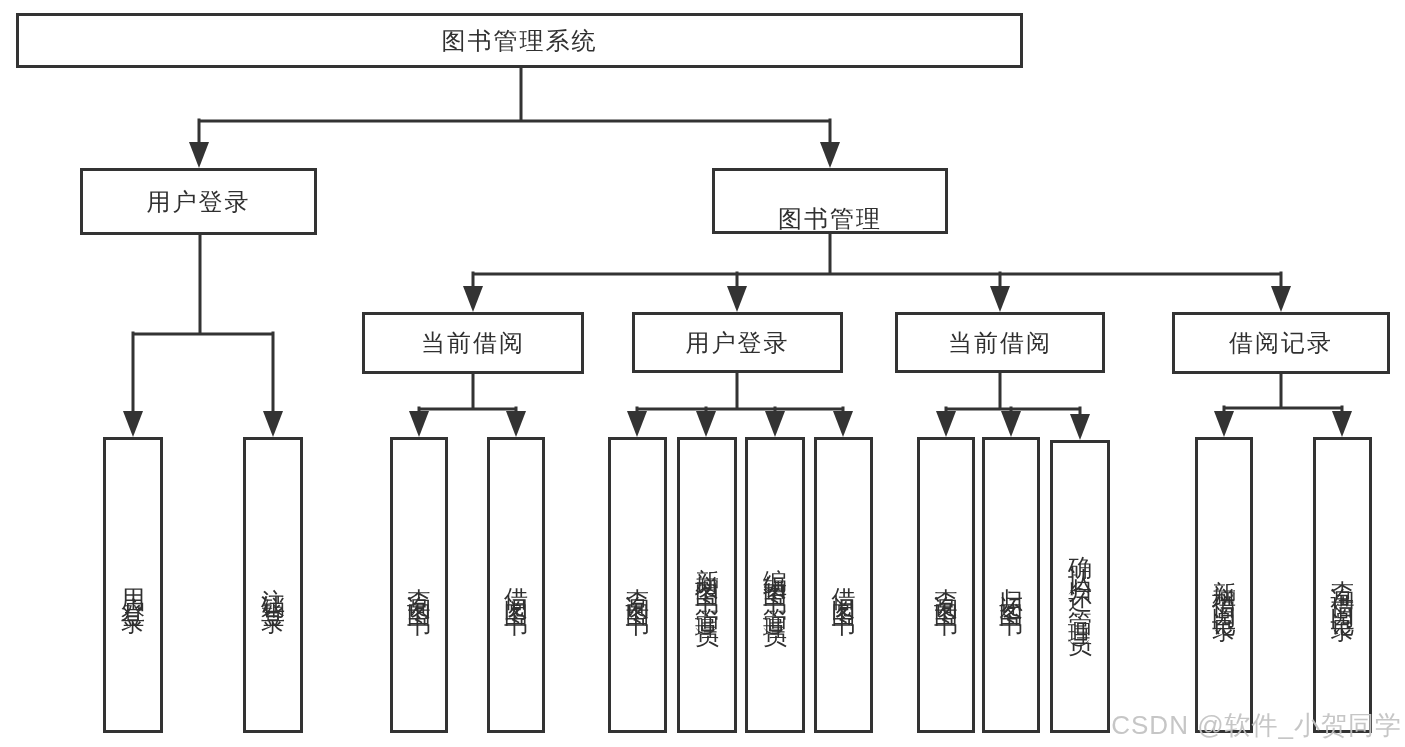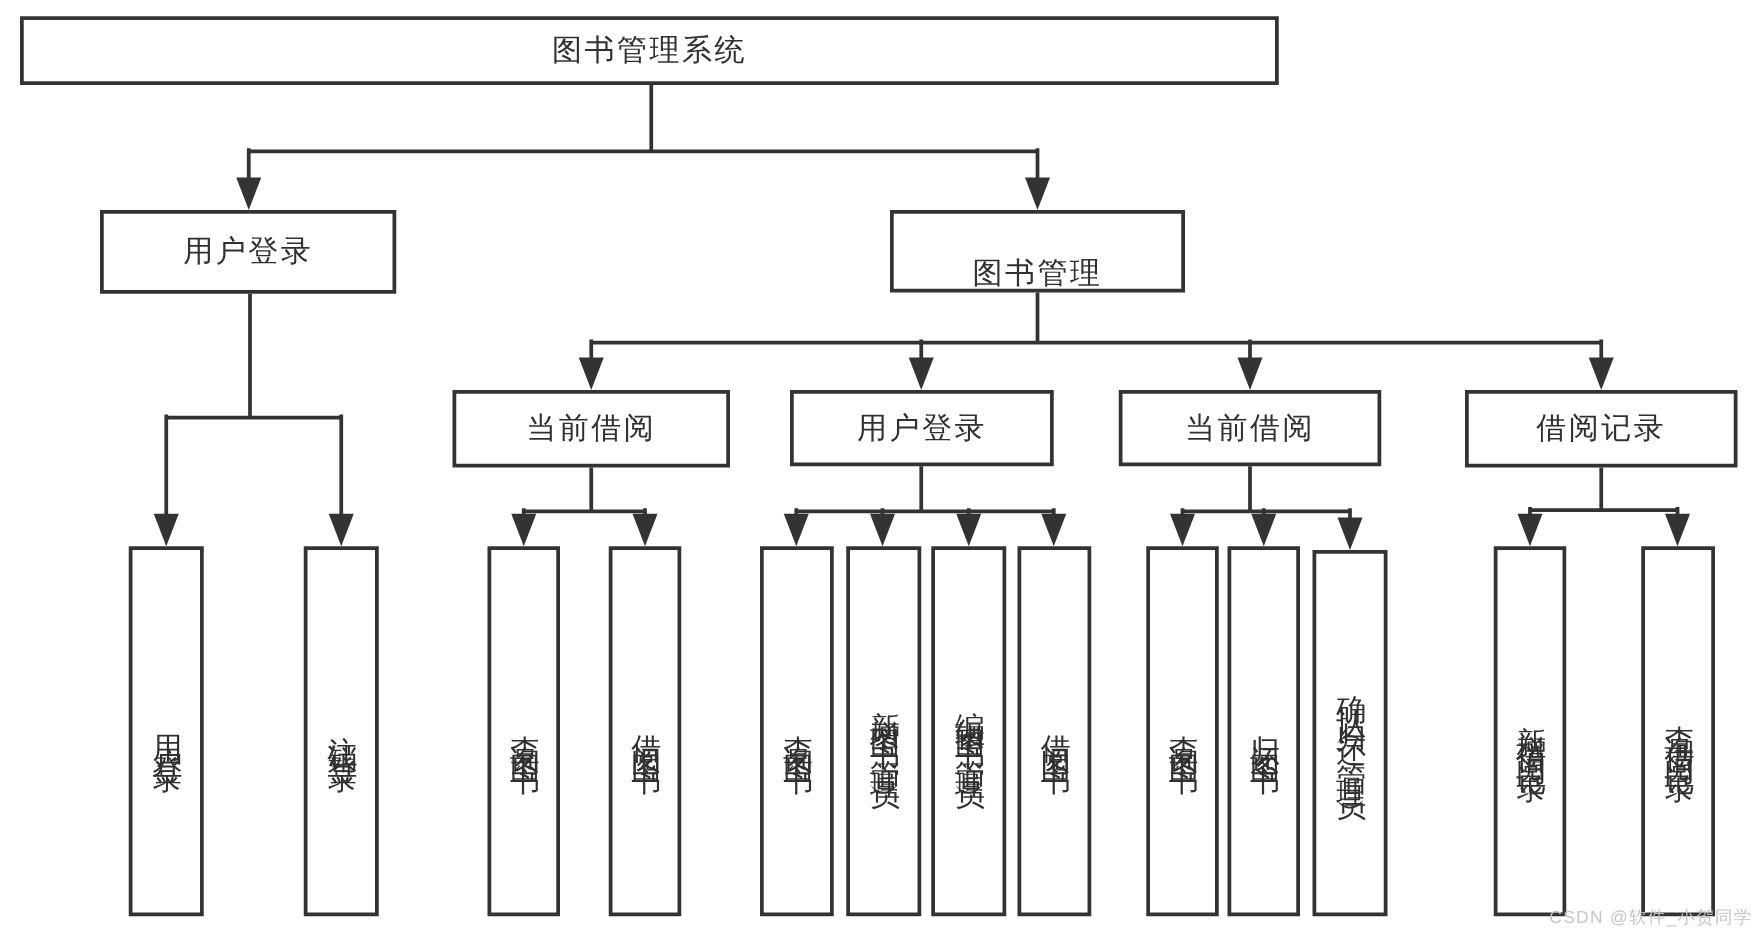--- a/index.html
+++ b/index.html
@@ -46,21 +46,21 @@
     line-height: 1;
     white-space: nowrap;
   }
   .vbox.wide-space .label {
     letter-spacing: 11px;
   }
   .watermark {
     position: absolute;
     right: 3px;
     bottom: 4px;
-    font-size: 14px;
+    font-size: 26px;
     color: rgba(195, 195, 195, 0.95);
     letter-spacing: 1px;
     white-space: nowrap;
     z-index: 10;
   }
 </style>
 </head>
 <body>
 
 <div class="canvas">

